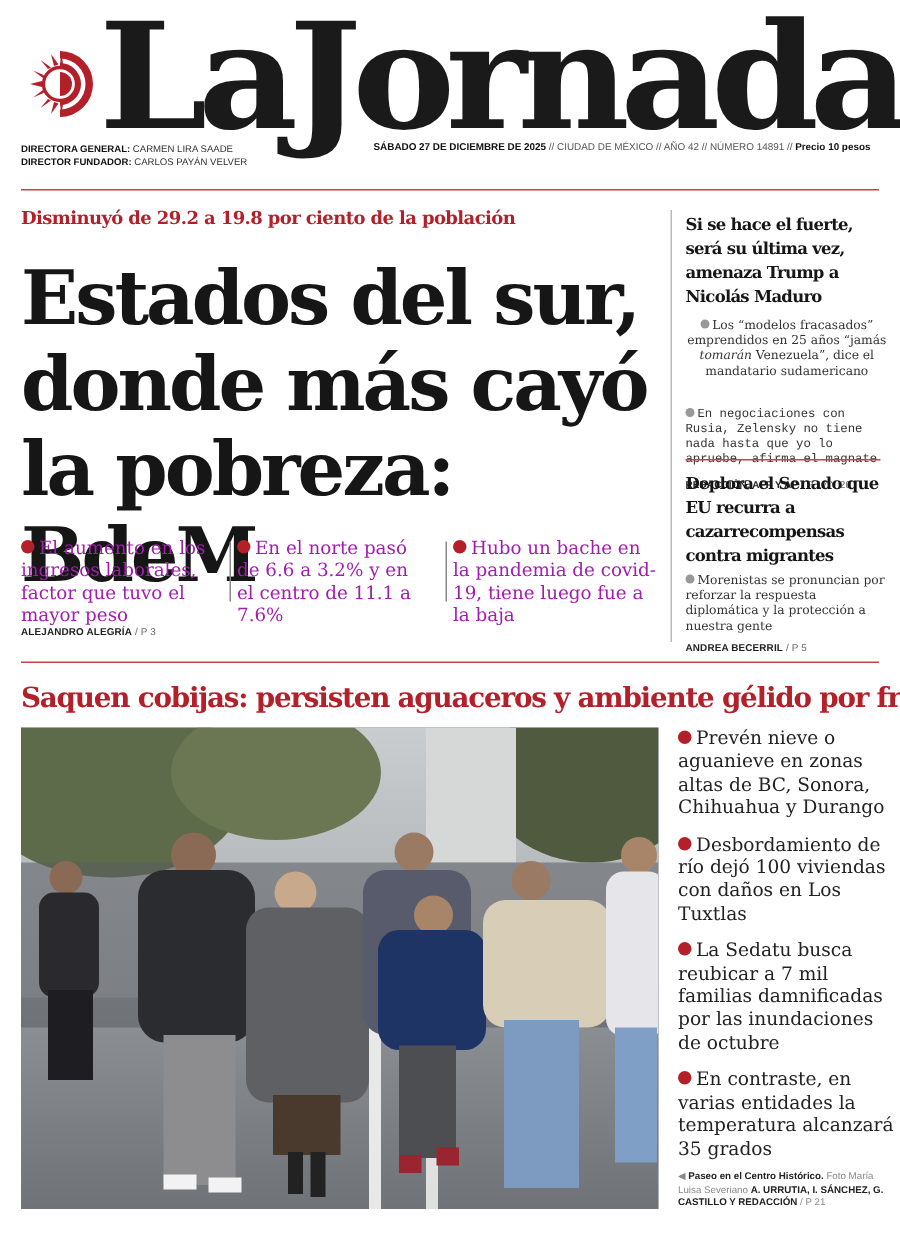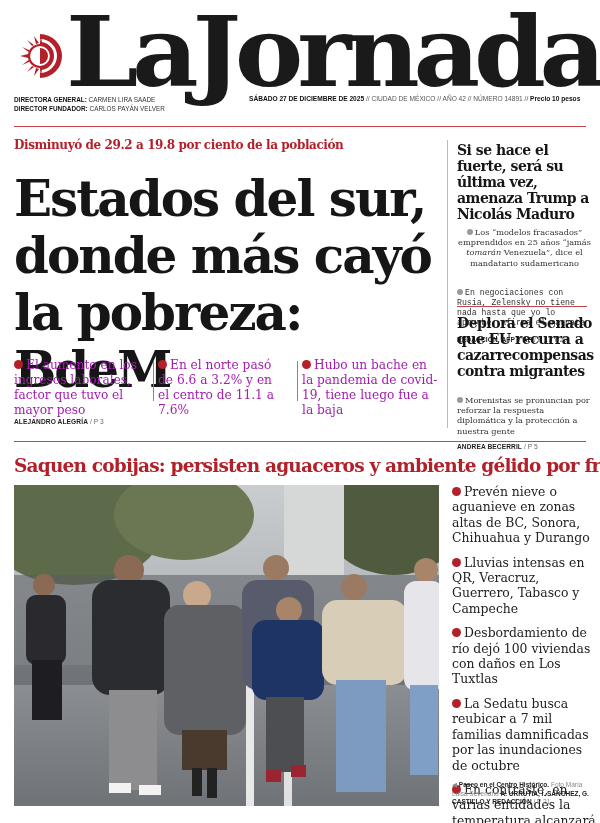--- a/index.html
+++ b/index.html
@@ -22,21 +22,21 @@
   #kicker { left: 14px; top: 138px; font-size: 12px; font-weight: bold; letter-spacing: -0.4px; white-space: nowrap; }
   #headline { left: 14px; top: 170px; width: 430px; font-size: 50px; font-weight: bold; line-height: 57px; letter-spacing: -2px; color: #161616; }
   .bullet-col { top: 358px; font-size: 12.2px; line-height: 15px; color: #a21caf; }
   .dot { display: inline-block; width: 9px; height: 9px; border-radius: 50%; background: #b3202a; margin-right: 3px; vertical-align: 0px; }
   .dot-grey { display: inline-block; width: 6px; height: 6px; border-radius: 50%; background: #999; margin-right: 2px; vertical-align: 0px; }
   .vdiv { background: #888; width: 1px; }
   .byline { font-size: 6.6px; font-weight: bold; color: #222; letter-spacing: 0.1px; }
   .byline span.pg { font-weight: normal; color: #666; }
 
   
-  .side-h { font-size: 14px; font-weight: bold; line-height: 16px; letter-spacing: -0.5px; color: #161616; }
+  .side-h { font-size: 11px; font-weight: bold; line-height: 16px; letter-spacing: -0.5px; color: #161616; }
   .side-p { font-size: 8.2px; line-height: 10.2px; color: #333; }
 
   
   #lower-kicker { left: 14px; top: 455px; font-size: 18.5px; font-weight: bold; letter-spacing: -0.8px; white-space: nowrap; }
   #photo { left: 14px; top: 485px; width: 425px; height: 321px; overflow: hidden; background: #7b7f83; }
   .list-item { font-size: 12.4px; line-height: 15.4px; color: #222; }
   #caption { left: 452px; top: 781px; width: 145px; font-size: 6.5px; line-height: 8.5px; color: #888; }
   #caption b { color: #222; }
 </style>
 </head>
@@ -111,21 +111,21 @@
   </div>
   <div class="sans byline" style="margin-top:7px;">
     <span>REDACCIÓN, AFP Y AP</span><span class="pg"> / P 17 Y 20</span>
   </div>
 </div>
 
 <div class="abs rule-red" style="left:457px; top:306px; width:130px;"></div>
 
 <div class="abs" style="left:457px; top:315px; width:135px;">
   <div class="serif side-h">Deplora el Senado que EU recurra a cazarrecompensas contra migrantes</div>
-  <div class="serif side-p" style="margin-top:16px;">
+  <div class="serif side-p" style="margin-top:2px;">
     <span class="dot-grey"></span><span>Morenistas se pronuncian por reforzar la respuesta diplomática y la protección a nuestra gente</span>
   </div>
   <div class="sans byline" style="margin-top:7px;">
     <span>ANDREA BECERRIL</span><span class="pg"> / P 5</span>
   </div>
 </div>
 
 <div class="abs rule-red" style="left:14px; top:441px; width:572px;"></div>
 
 <div class="abs serif red" id="lower-kicker">Saquen cobijas: persisten aguaceros y ambiente gélido por frente frío 24</div>
@@ -188,21 +188,20 @@
 
       <circle cx="30" cy="100" r="11" fill="#8a6a55"></circle>
       <rect x="12" y="110" width="40" height="70" rx="10" fill="#2a2a2e"></rect>
       <rect x="18" y="175" width="30" height="60" fill="#1e1e22"></rect>
     </g>
   </svg>
 </div>
 
 <div class="abs" style="left:452px; top:484px; width:145px;">
   <div class="serif list-item"><span class="dot"></span><span>Prevén nieve o aguanieve en zonas altas de BC, Sonora, Chihuahua y Durango</span></div>
-  <div class="serif list-item" style="margin-top:9px;"><span class="dot"></span><span>Lluvias intensas en QR, Veracruz, Guerrero, Tabasco y Campeche</span></div>
   <div class="serif list-item" style="margin-top:9px;"><span class="dot"></span><span>Desbordamiento de río dejó 100 viviendas con daños en Los Tuxtlas</span></div>
   <div class="serif list-item" style="margin-top:9px;"><span class="dot"></span><span>La Sedatu busca reubicar a 7 mil familias damnificadas por las inundaciones de octubre</span></div>
   <div class="serif list-item" style="margin-top:9px;"><span class="dot"></span><span>En contraste, en varias entidades la temperatura alcanzará 35 grados</span></div>
 </div>
 
 <div class="abs sans" id="caption">
   <span>◀</span>
   <b>Paseo en el Centro Histórico.</b><span> Foto María Luisa Severiano</span>
   <b>A. URRUTIA, I. SÁNCHEZ, G. CASTILLO Y REDACCIÓN</b><span> / P 21</span>
 </div>

